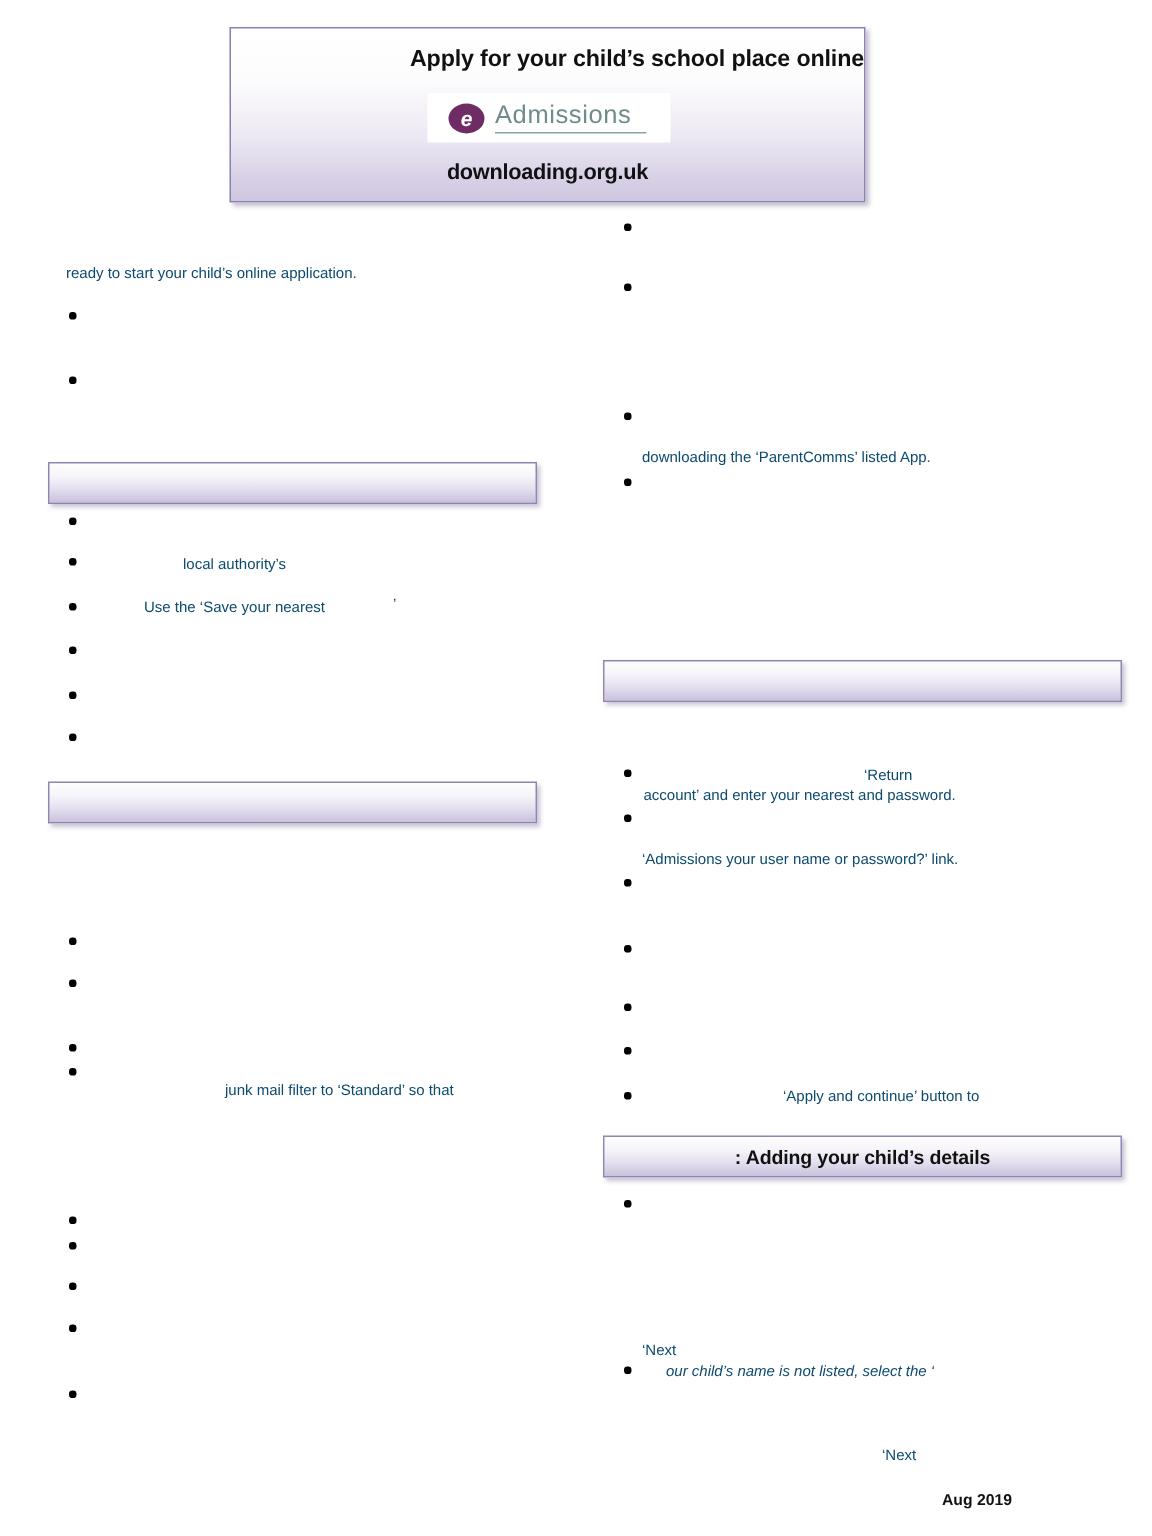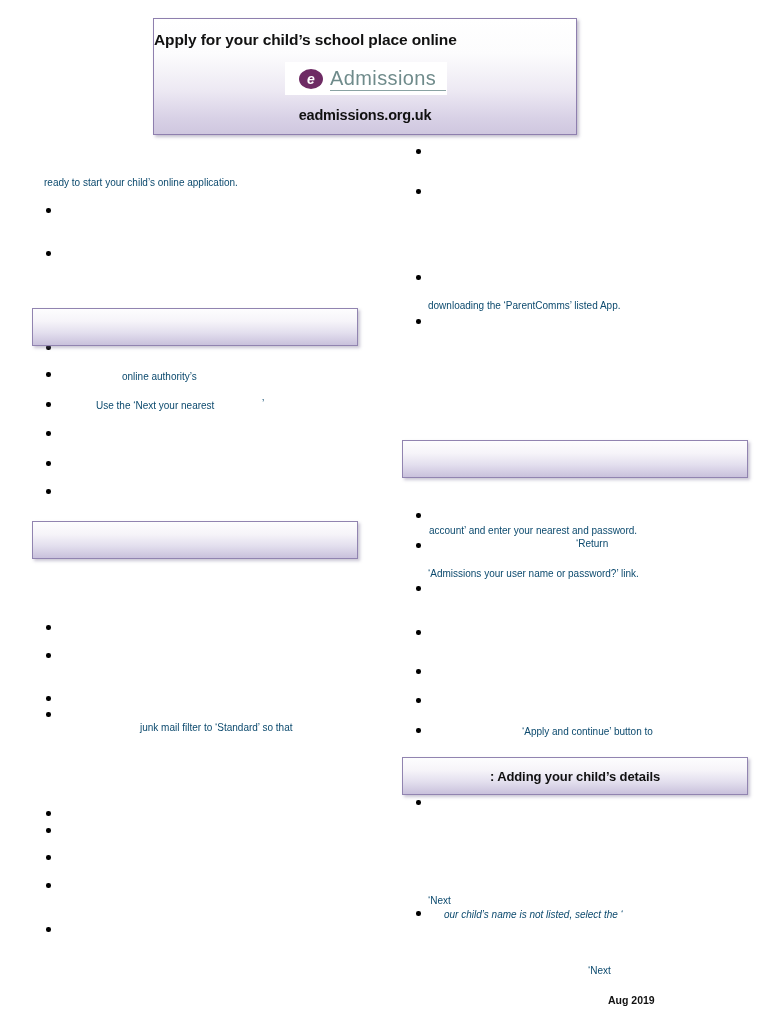--- a/index.html
+++ b/index.html
@@ -37,21 +37,21 @@
                 #ede9f3 62%,
                 #d8d1e6 86%,
                 #cfc7df 100%);
     box-shadow: 2px 2px 3px rgba(120,110,145,0.45);
   }
   .header-title {
     position: absolute;
     left: 0;
     top: 12px;
     width: 100%;
-    text-align: left;
+    text-align: right;
     font-size: 15.5px;
     font-weight: bold;
     letter-spacing: -0.1px;
     color: #111111;
   }
   .logo-plate {
     position: absolute;
     left: 131px;
     top: 43px;
     width: 162px;
@@ -72,21 +72,21 @@
     font-weight: bold;
     font-style: italic;
     display: flex;
     align-items: center;
     justify-content: center;
     line-height: 1;
     flex: none;
   }
   .logo-word {
     margin-left: 7px;
-    font-size: 20px;
+    font-size: 17px;
     color: #6f8b8b;
     letter-spacing: 0.4px;
     border-bottom: 1.4px solid #8aa3a3;
     padding-bottom: 1px;
     padding-right: 10px;
     line-height: 1.1;
   }
   .header-url {
     position: absolute;
     left: 0;
@@ -104,21 +104,21 @@
     position: absolute;
     top: 0;
   }
   .col-left  { left: 32px;  width: 360px; }
   .col-right { left: 402px; width: 350px; }
 
   
   .bar {
     position: absolute;
     box-sizing: border-box;
-    height: 38px;
+    height: 28px;
     border: 1.2px solid #9184b0;
     background: linear-gradient(to bottom,
                 #fdfdfe 0%,
                 #f6f4f9 34%,
                 #e3dfee 66%,
                 #cfc8e0 92%,
                 #c9c1dc 100%);
     box-shadow: 2px 2px 3px rgba(125,115,150,0.42);
     display: flex;
     align-items: center;
@@ -160,21 +160,21 @@
 <div class="page">
 
   <div class="header-box">
     <div class="header-title">Apply for your child’s school place online</div>
 
     <div class="logo-plate">
       <div class="logo-e">e</div>
       <div class="logo-word">Admissions</div>
     </div>
 
-    <div class="header-url">eadmissions.org.uk</div>
+    <div class="header-url">downloading.org.uk</div>
   </div>
 
   <div class="col col-left">
     <div id="left-bullets">
         <div class="bullet" style="left: 14px; top: 208px;"></div>
         <div class="bullet" style="left: 14px; top: 251px;"></div>
         <div class="bullet" style="left: 14px; top: 345px;"></div>
         <div class="bullet" style="left: 14px; top: 372px;"></div>
         <div class="bullet" style="left: 14px; top: 402px;"></div>
         <div class="bullet" style="left: 14px; top: 431px;"></div>
@@ -185,24 +185,24 @@
         <div class="bullet" style="left: 14px; top: 696px;"></div>
         <div class="bullet" style="left: 14px; top: 712px;"></div>
         <div class="bullet" style="left: 14px; top: 811px;"></div>
         <div class="bullet" style="left: 14px; top: 828px;"></div>
         <div class="bullet" style="left: 14px; top: 855px;"></div>
         <div class="bullet" style="left: 14px; top: 883px;"></div>
         <div class="bullet" style="left: 14px; top: 927px;"></div>
       </div>
     <div id="left-frags">
         <div class="frag" style="left: 12px; top: 175px;">ready to start your child’s online application.</div>
-        <div class="frag" style="left: 90px; top: 369px;">online authority’s</div>
-        <div class="frag" style="left: 64px; top: 398px;">Use the ‘Next your nearest</div>
+        <div class="frag" style="left: 90px; top: 369px;">local authority’s</div>
+        <div class="frag" style="left: 64px; top: 398px;">Use the ‘Save your nearest</div>
         <div class="frag" style="left: 230px; top: 396px;">’</div>
-        <div class="frag" style="left: 108px; top: 720px;">junk mail filter to ‘Standard’ so that</div>
+        <div class="frag" style="left: 118px; top: 720px;">junk mail filter to ‘Standard’ so that</div>
       </div>
     <div id="left-banners">
         <div class="bar" style="left: 0px; top: 308px; width: 326px;">
           <span class="bar-label"></span>
         </div>
         <div class="bar" style="left: 0px; top: 521px; width: 326px;">
           <span class="bar-label"></span>
         </div>
       </div>
   </div>
@@ -218,33 +218,33 @@
         <div class="bullet" style="left: 14px; top: 586px;"></div>
         <div class="bullet" style="left: 14px; top: 630px;"></div>
         <div class="bullet" style="left: 14px; top: 669px;"></div>
         <div class="bullet" style="left: 14px; top: 698px;"></div>
         <div class="bullet" style="left: 14px; top: 728px;"></div>
         <div class="bullet" style="left: 14px; top: 800px;"></div>
         <div class="bullet" style="left: 14px; top: 911px;"></div>
       </div>
     <div id="right-frags">
         <div class="frag" style="left: 26px; top: 298px;">downloading the ‘ParentComms’ listed App.</div>
-        <div class="frag" style="left: 174px; top: 536px;">‘Return</div>
+        <div class="frag" style="left: 174px; top: 510px;">‘Return</div>
         <div class="frag" style="left: 27px; top: 523px;">account’ and enter your nearest and password.</div>
         <div class="frag" style="left: 26px; top: 566px;">‘Admissions your user name or password?’ link.</div>
         <div class="frag" style="left: 120px; top: 724px;">‘Apply and continue’ button to</div>
         <div class="frag" style="left: 26px; top: 893px;">‘Next</div>
         <div class="frag" style="left: 42px; top: 907px; font-style: italic;">our child’s name is not listed, select the ‘</div>
         <div class="frag" style="left: 186px; top: 963px;">‘Next</div>
       </div>
     <div id="right-banners">
         <div class="bar" style="left: 0px; top: 440px; width: 346px;">
           <span class="bar-label"></span>
         </div>
         <div class="bar" style="left: 0px; top: 757px; width: 346px;">
           <span class="bar-label">: Adding your child’s details</span>
         </div>
       </div>
   </div>
 
-  <div class="stamp" style="left:608px; top:994px;">Aug 2019</div>
+  <div class="stamp" style="left:628px; top:994px;">Aug 2019</div>
 
 </div>
 
 </body></html>

